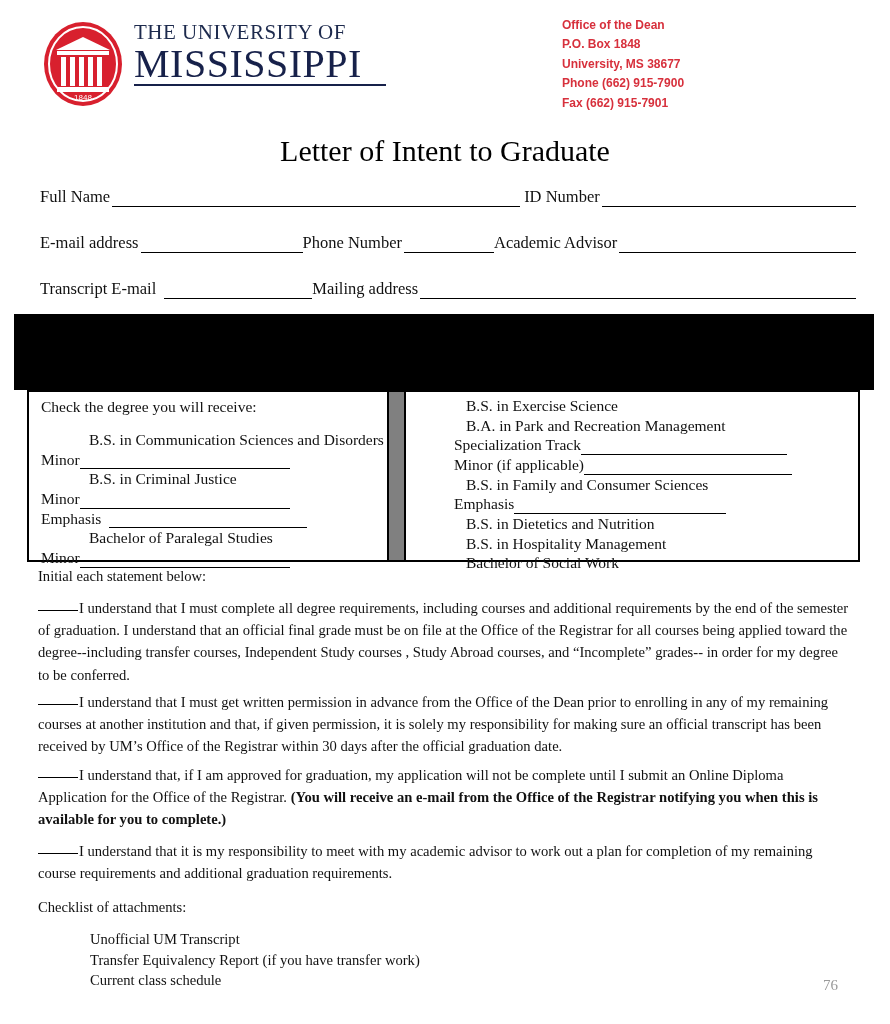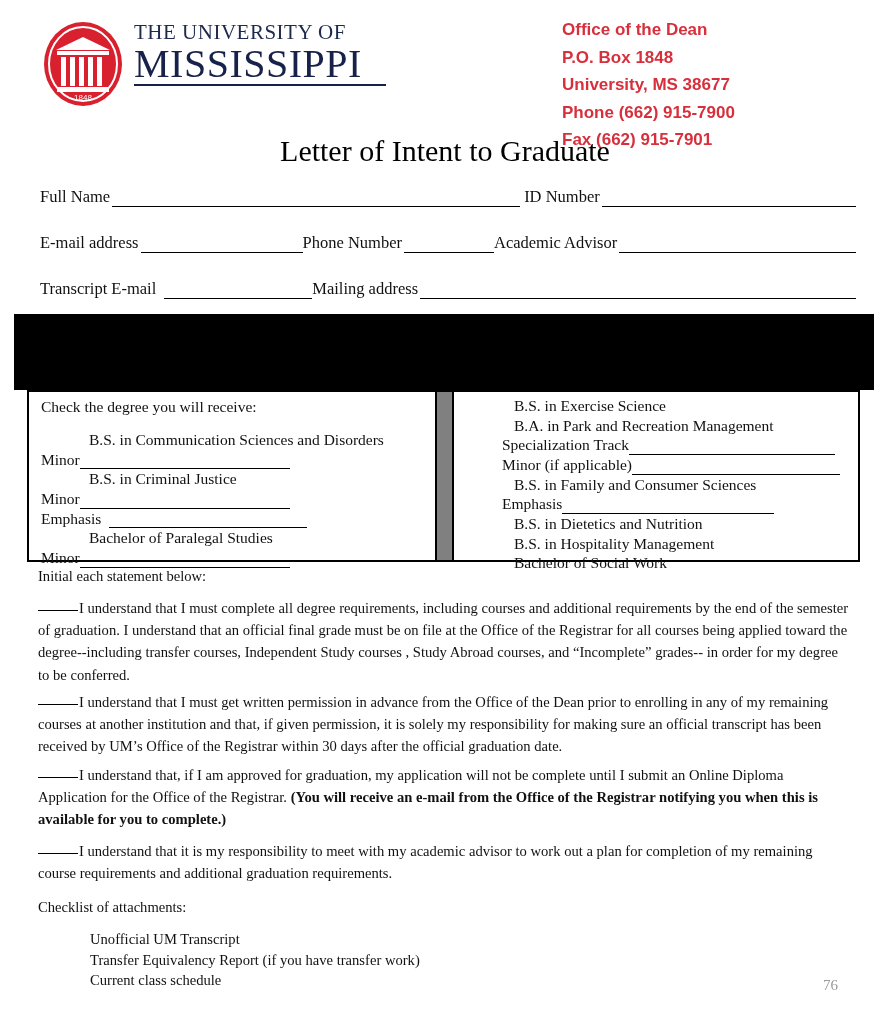--- a/index.html
+++ b/index.html
@@ -69,21 +69,21 @@
     color: #e0202f;
     line-height: 1.1;
     margin-top: 2px;
     white-space: nowrap;
   }
   .contact {
     position: absolute;
     left: 562px; top: 16px;
     font-family: "Liberation Sans", sans-serif;
     font-weight: bold;
-    font-size: 17px;
+    font-size: 12px;
     color: #d7303c;
     line-height: 1.62;
   }
   .contact div { white-space: nowrap; }
 
   
   .doc-title {
     position: absolute;
     left: 0; top: 134px;
     width: 890px;
@@ -129,21 +129,21 @@
     box-sizing: border-box;
     background: #fff;
     display: flex;
   }
   .deg-col {
     box-sizing: border-box;
     position: relative;
     font-size: 15.5px;
   }
   .deg-col.left {
-    width: 406px;
+    width: 358px;
     padding: 6px 0 0 12px;
   }
   .deg-divider {
     width: 19px;
     background: #808080;
     border-left: 2px solid #000;
     border-right: 2px solid #000;
     box-sizing: border-box;
     flex: 0 0 auto;
   }

